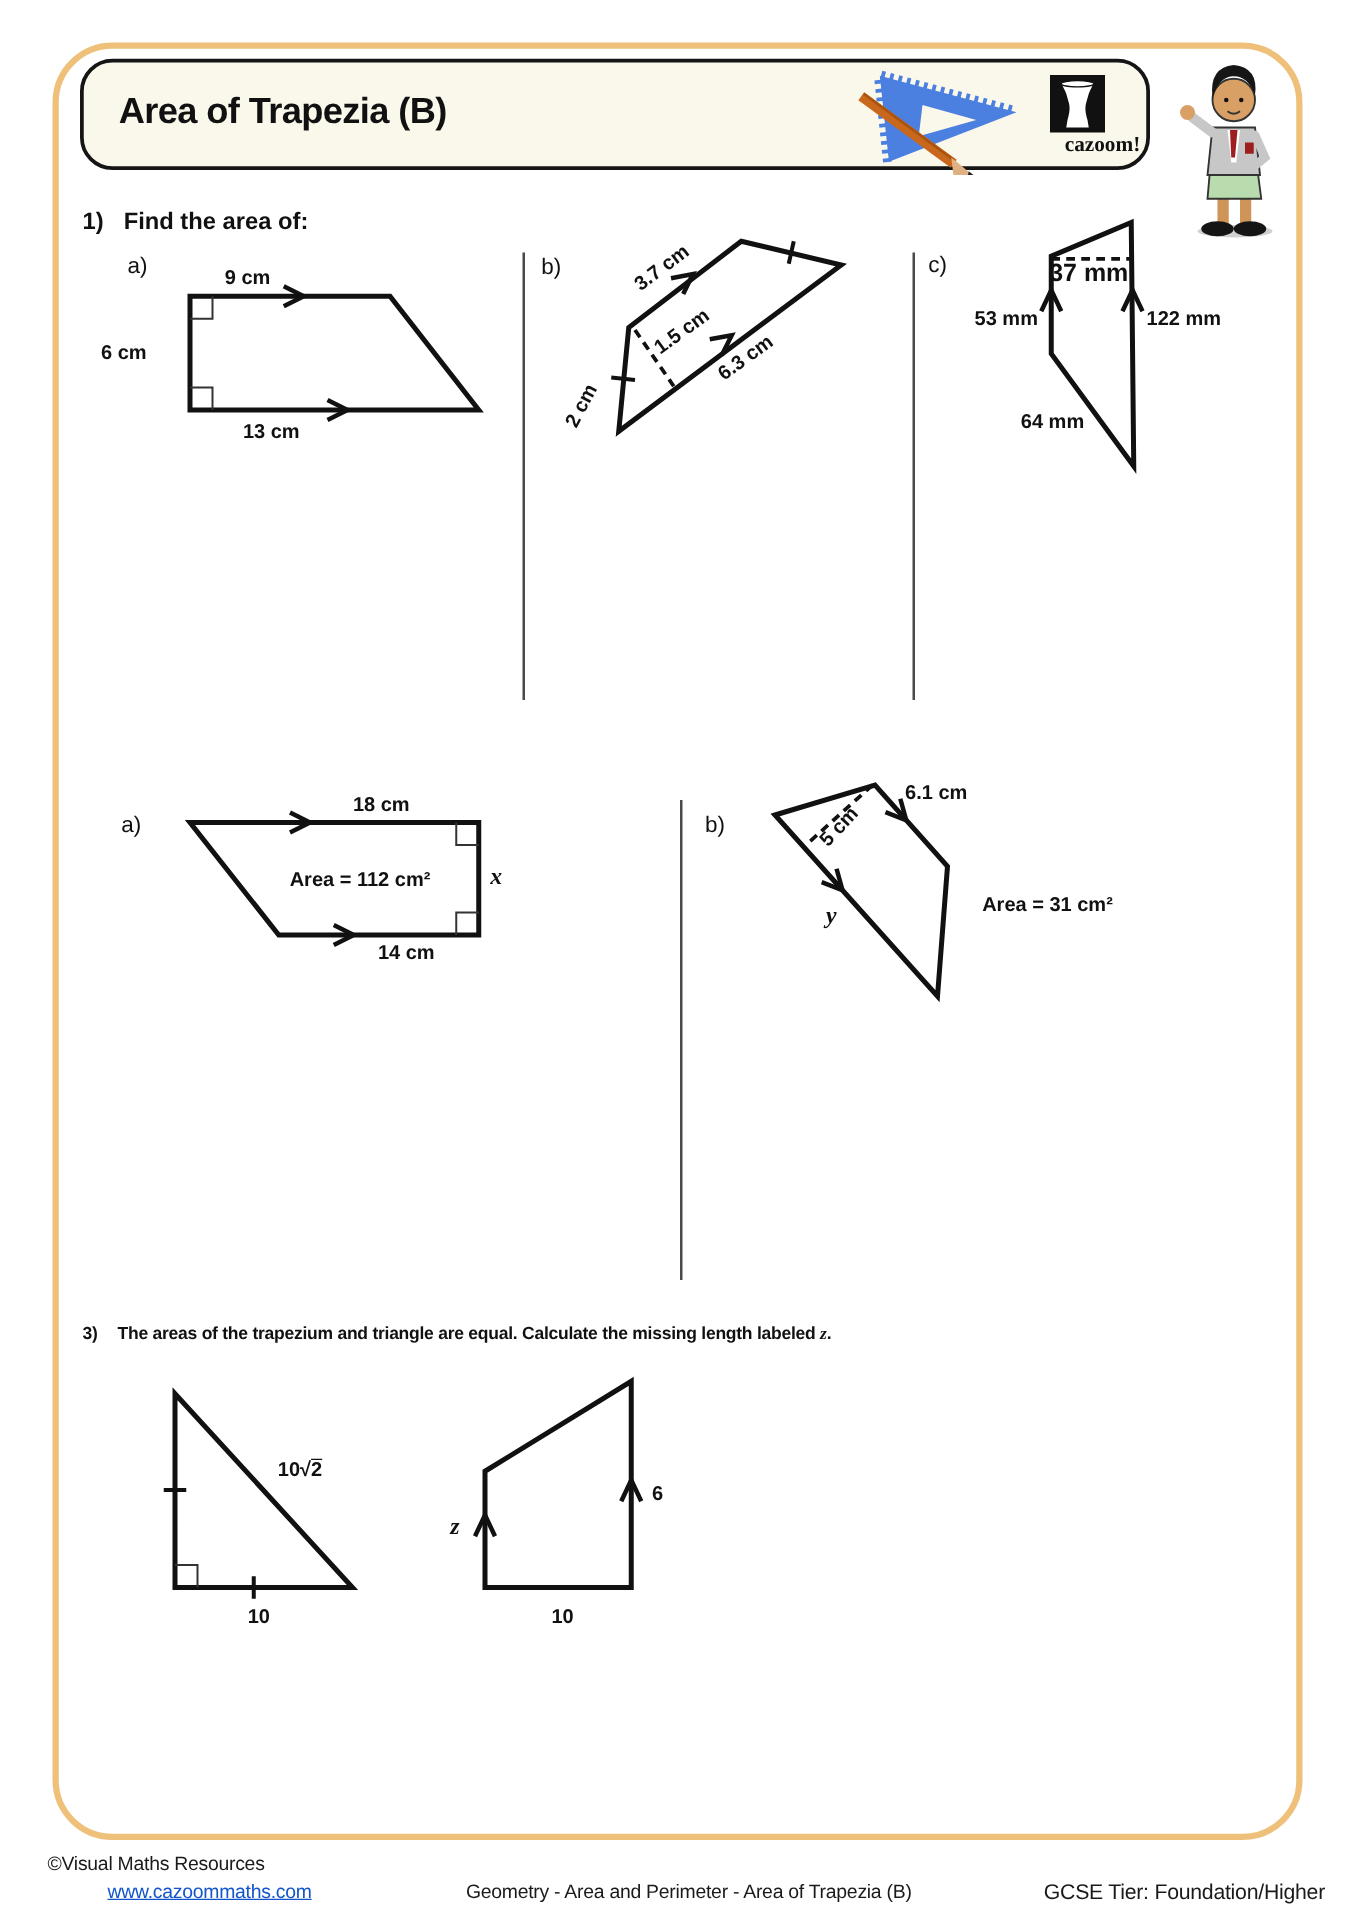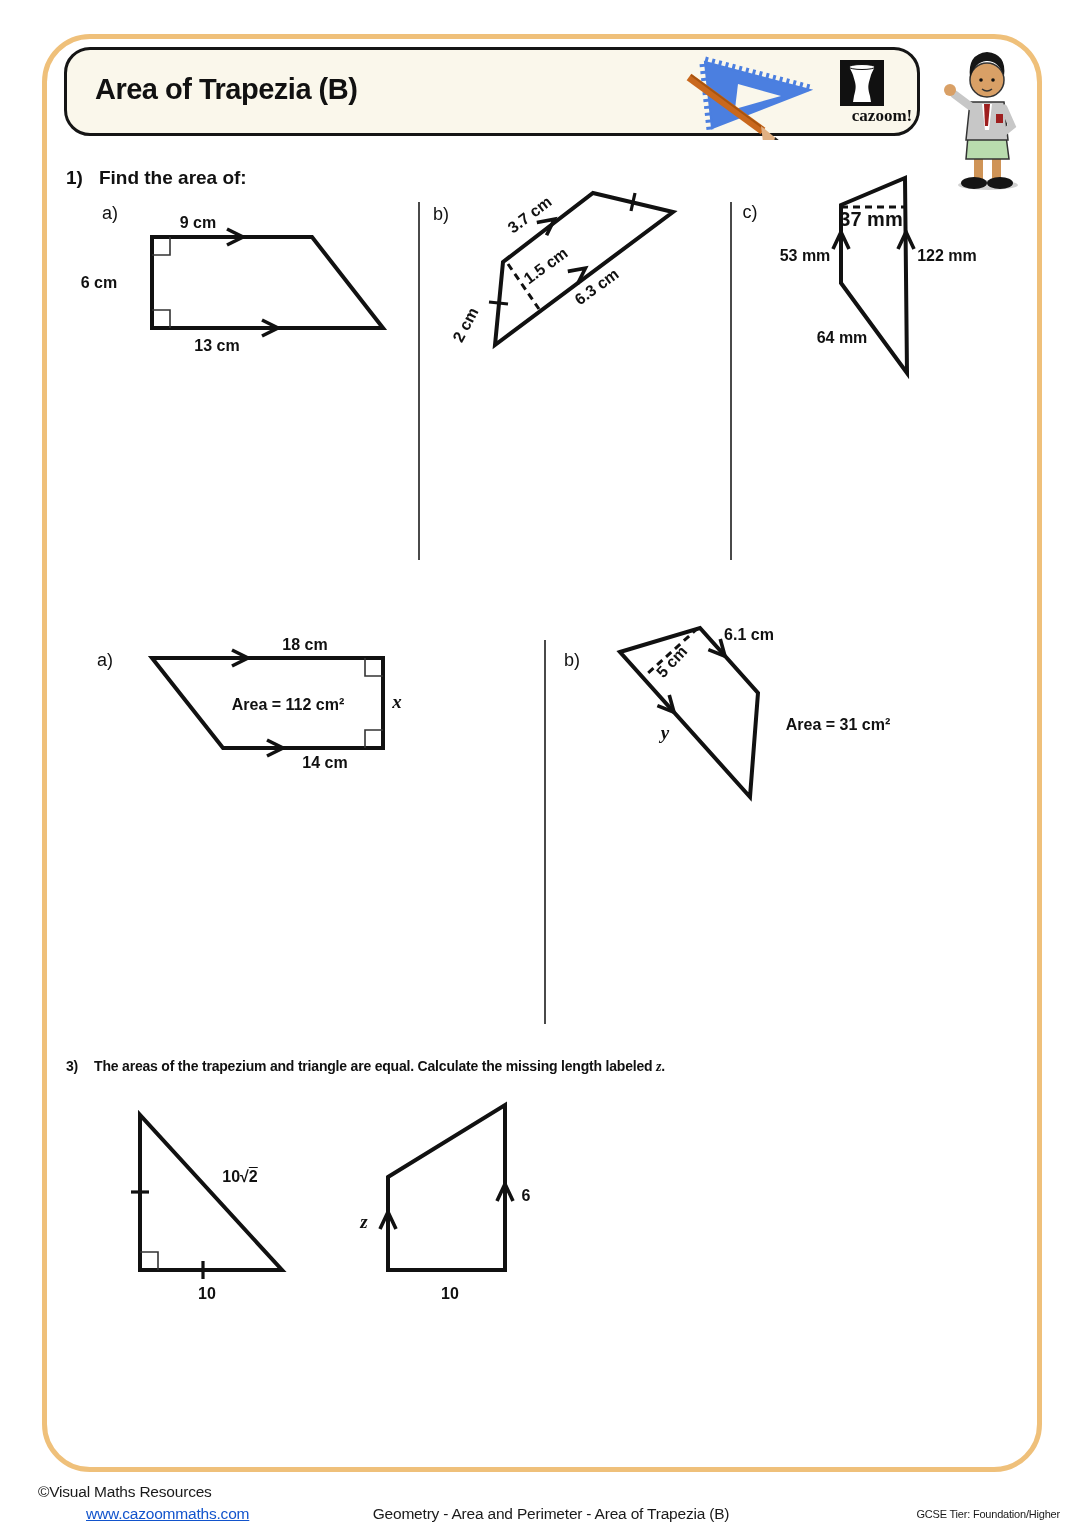--- a/index.html
+++ b/index.html
@@ -24,21 +24,21 @@
   .dsvg{position:absolute;}
   .shape{fill:none;stroke:#111;stroke-width:4;stroke-linejoin:miter;}
   .thin{fill:none;stroke:#333;stroke-width:1.6;}
   .dash{fill:none;stroke:#111;stroke-width:3;stroke-dasharray:7 5;}
   .chev{fill:none;stroke:#111;stroke-width:3.6;stroke-linejoin:miter;}
   .tick{fill:none;stroke:#111;stroke-width:3.2;}
   .radicand{text-decoration:overline;}
   .fl{position:absolute;font-size:15.5px;letter-spacing:-0.2px;color:#1a1a1a;white-space:nowrap;}
   .fcenter{position:absolute;transform:translate(-50%,-50%);font-size:15.5px;
         letter-spacing:-0.2px;white-space:nowrap;color:#1a1a1a;}
-  .fright{position:absolute;transform:translate(-100%,-50%);font-size:11px;
+  .fright{position:absolute;transform:translate(-100%,-50%);font-size:17px;
         letter-spacing:-0.2px;white-space:nowrap;color:#1a1a1a;}
   a.url{color:#1254cc;text-decoration:underline;cursor:pointer;}
 </style>
 </head>
 <body>
 
 <div class="page">
 
   <div class="border-frame"></div>
 

